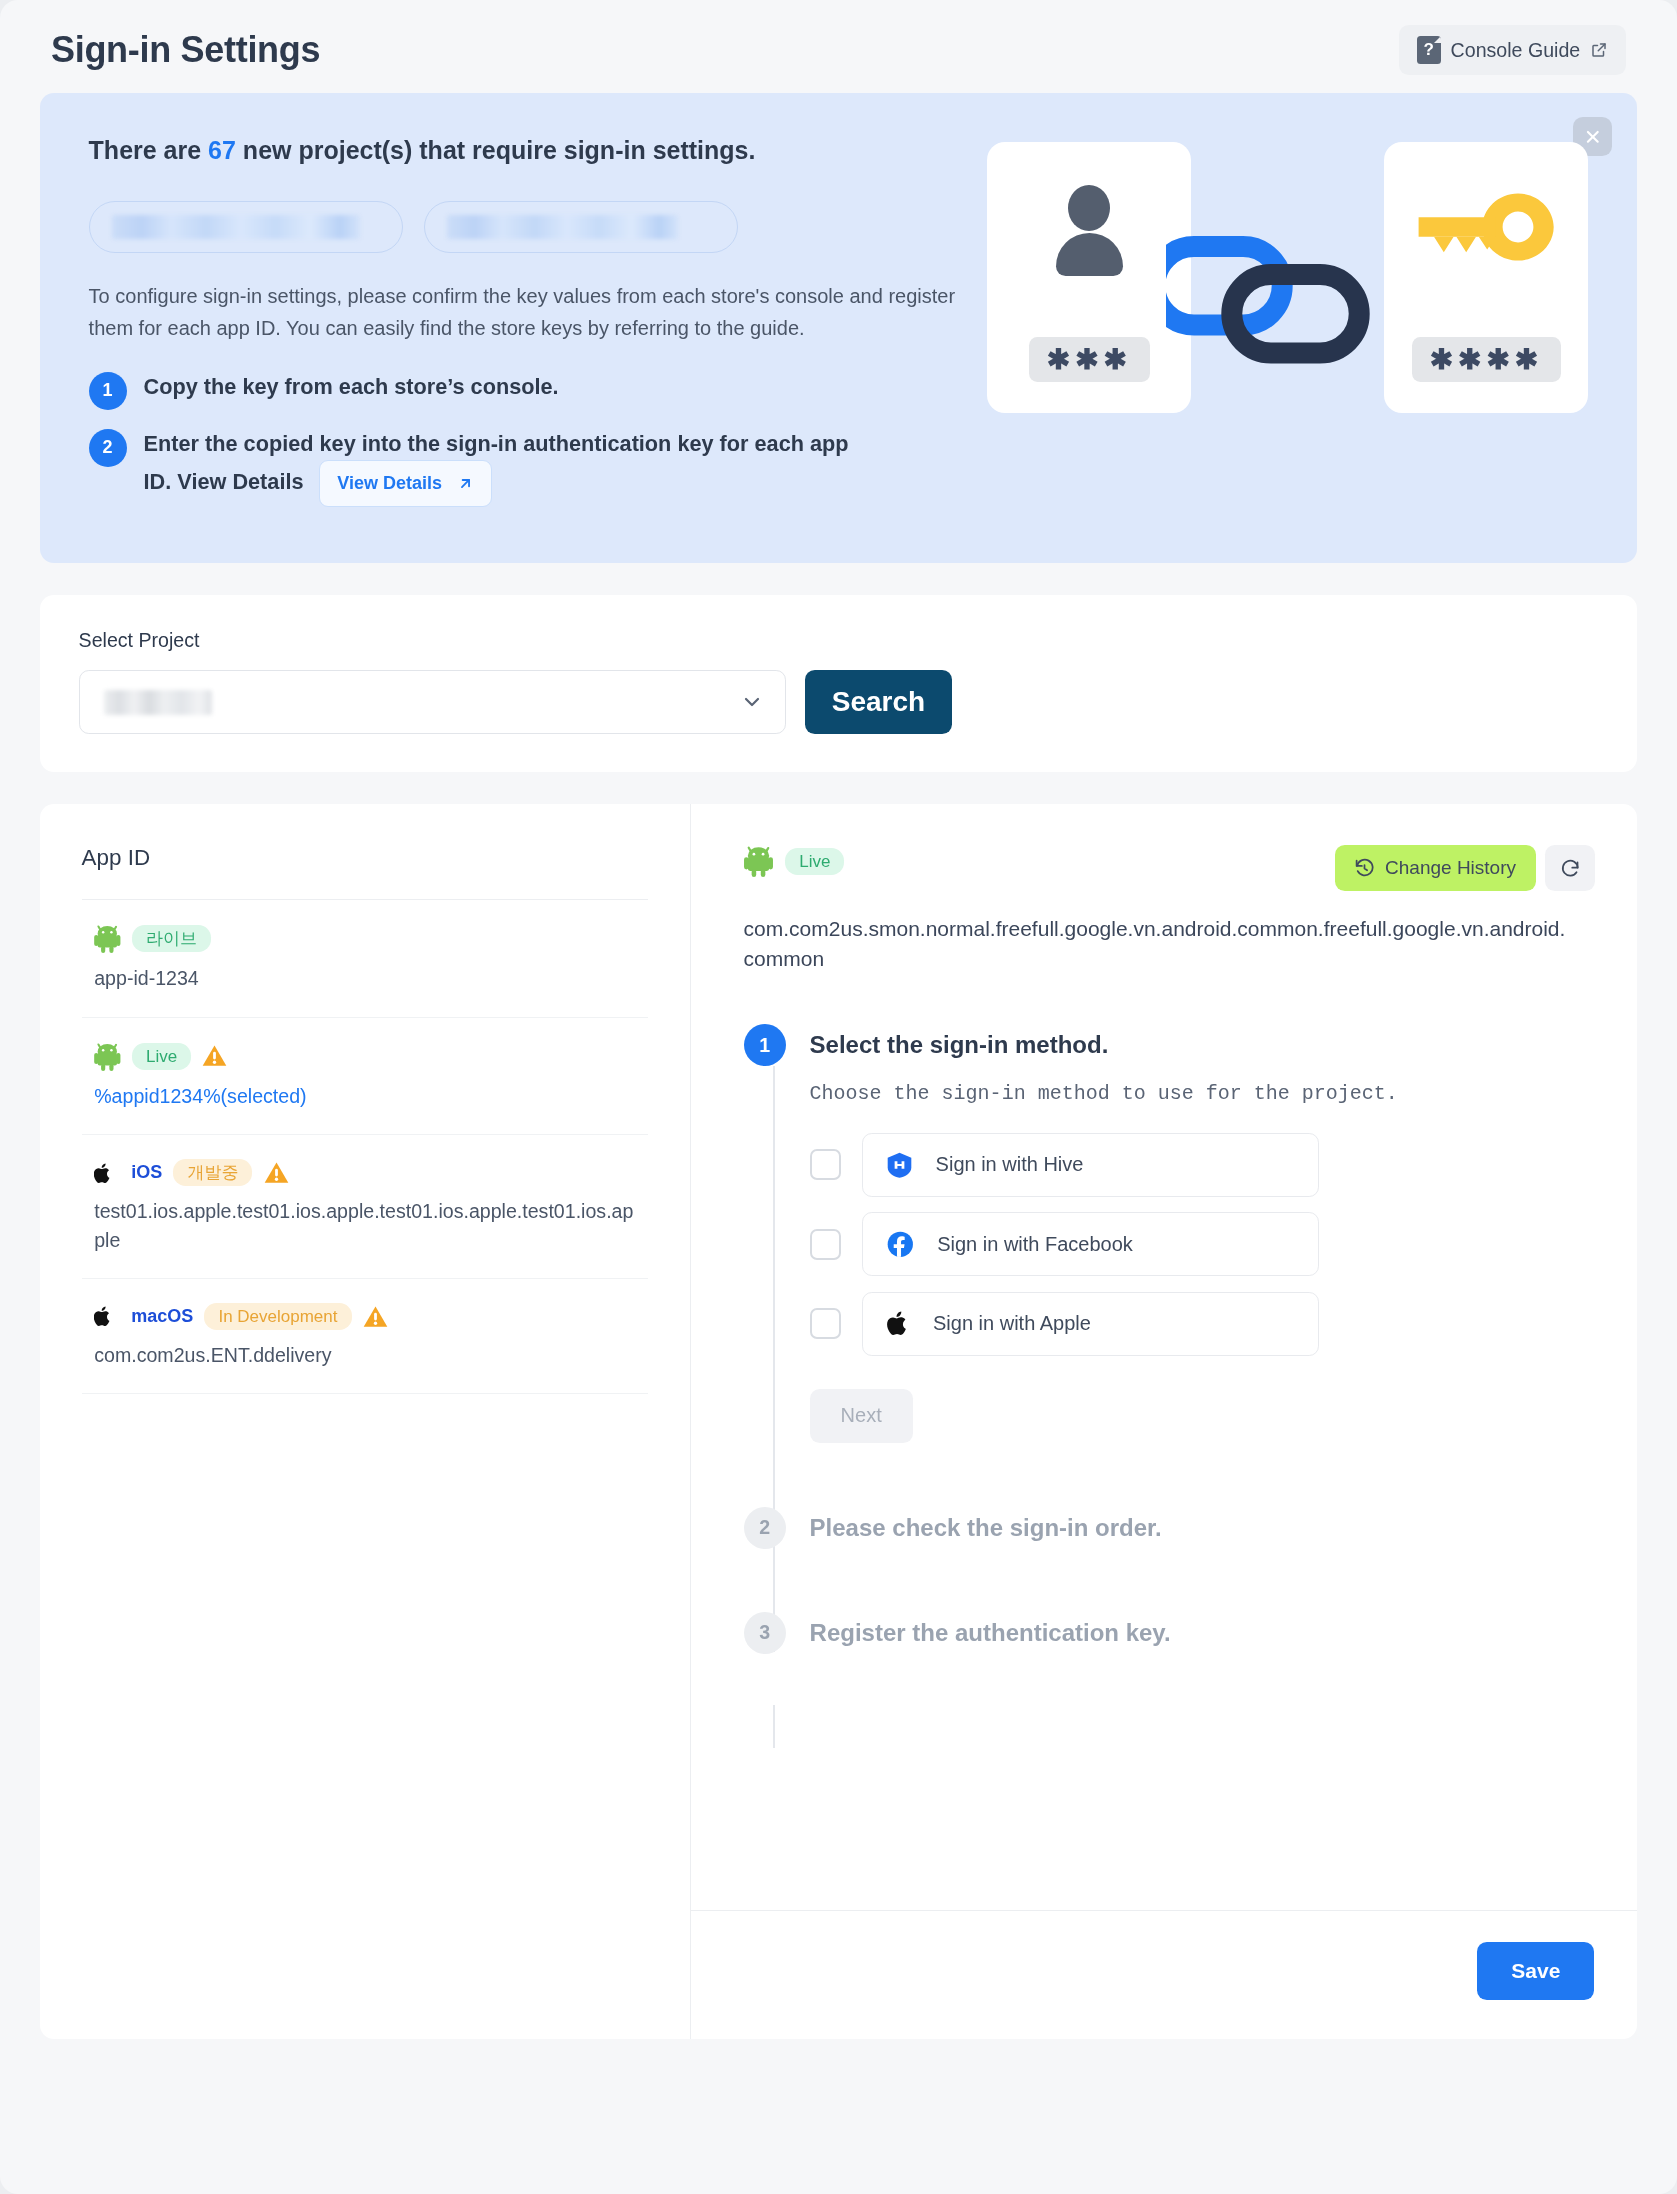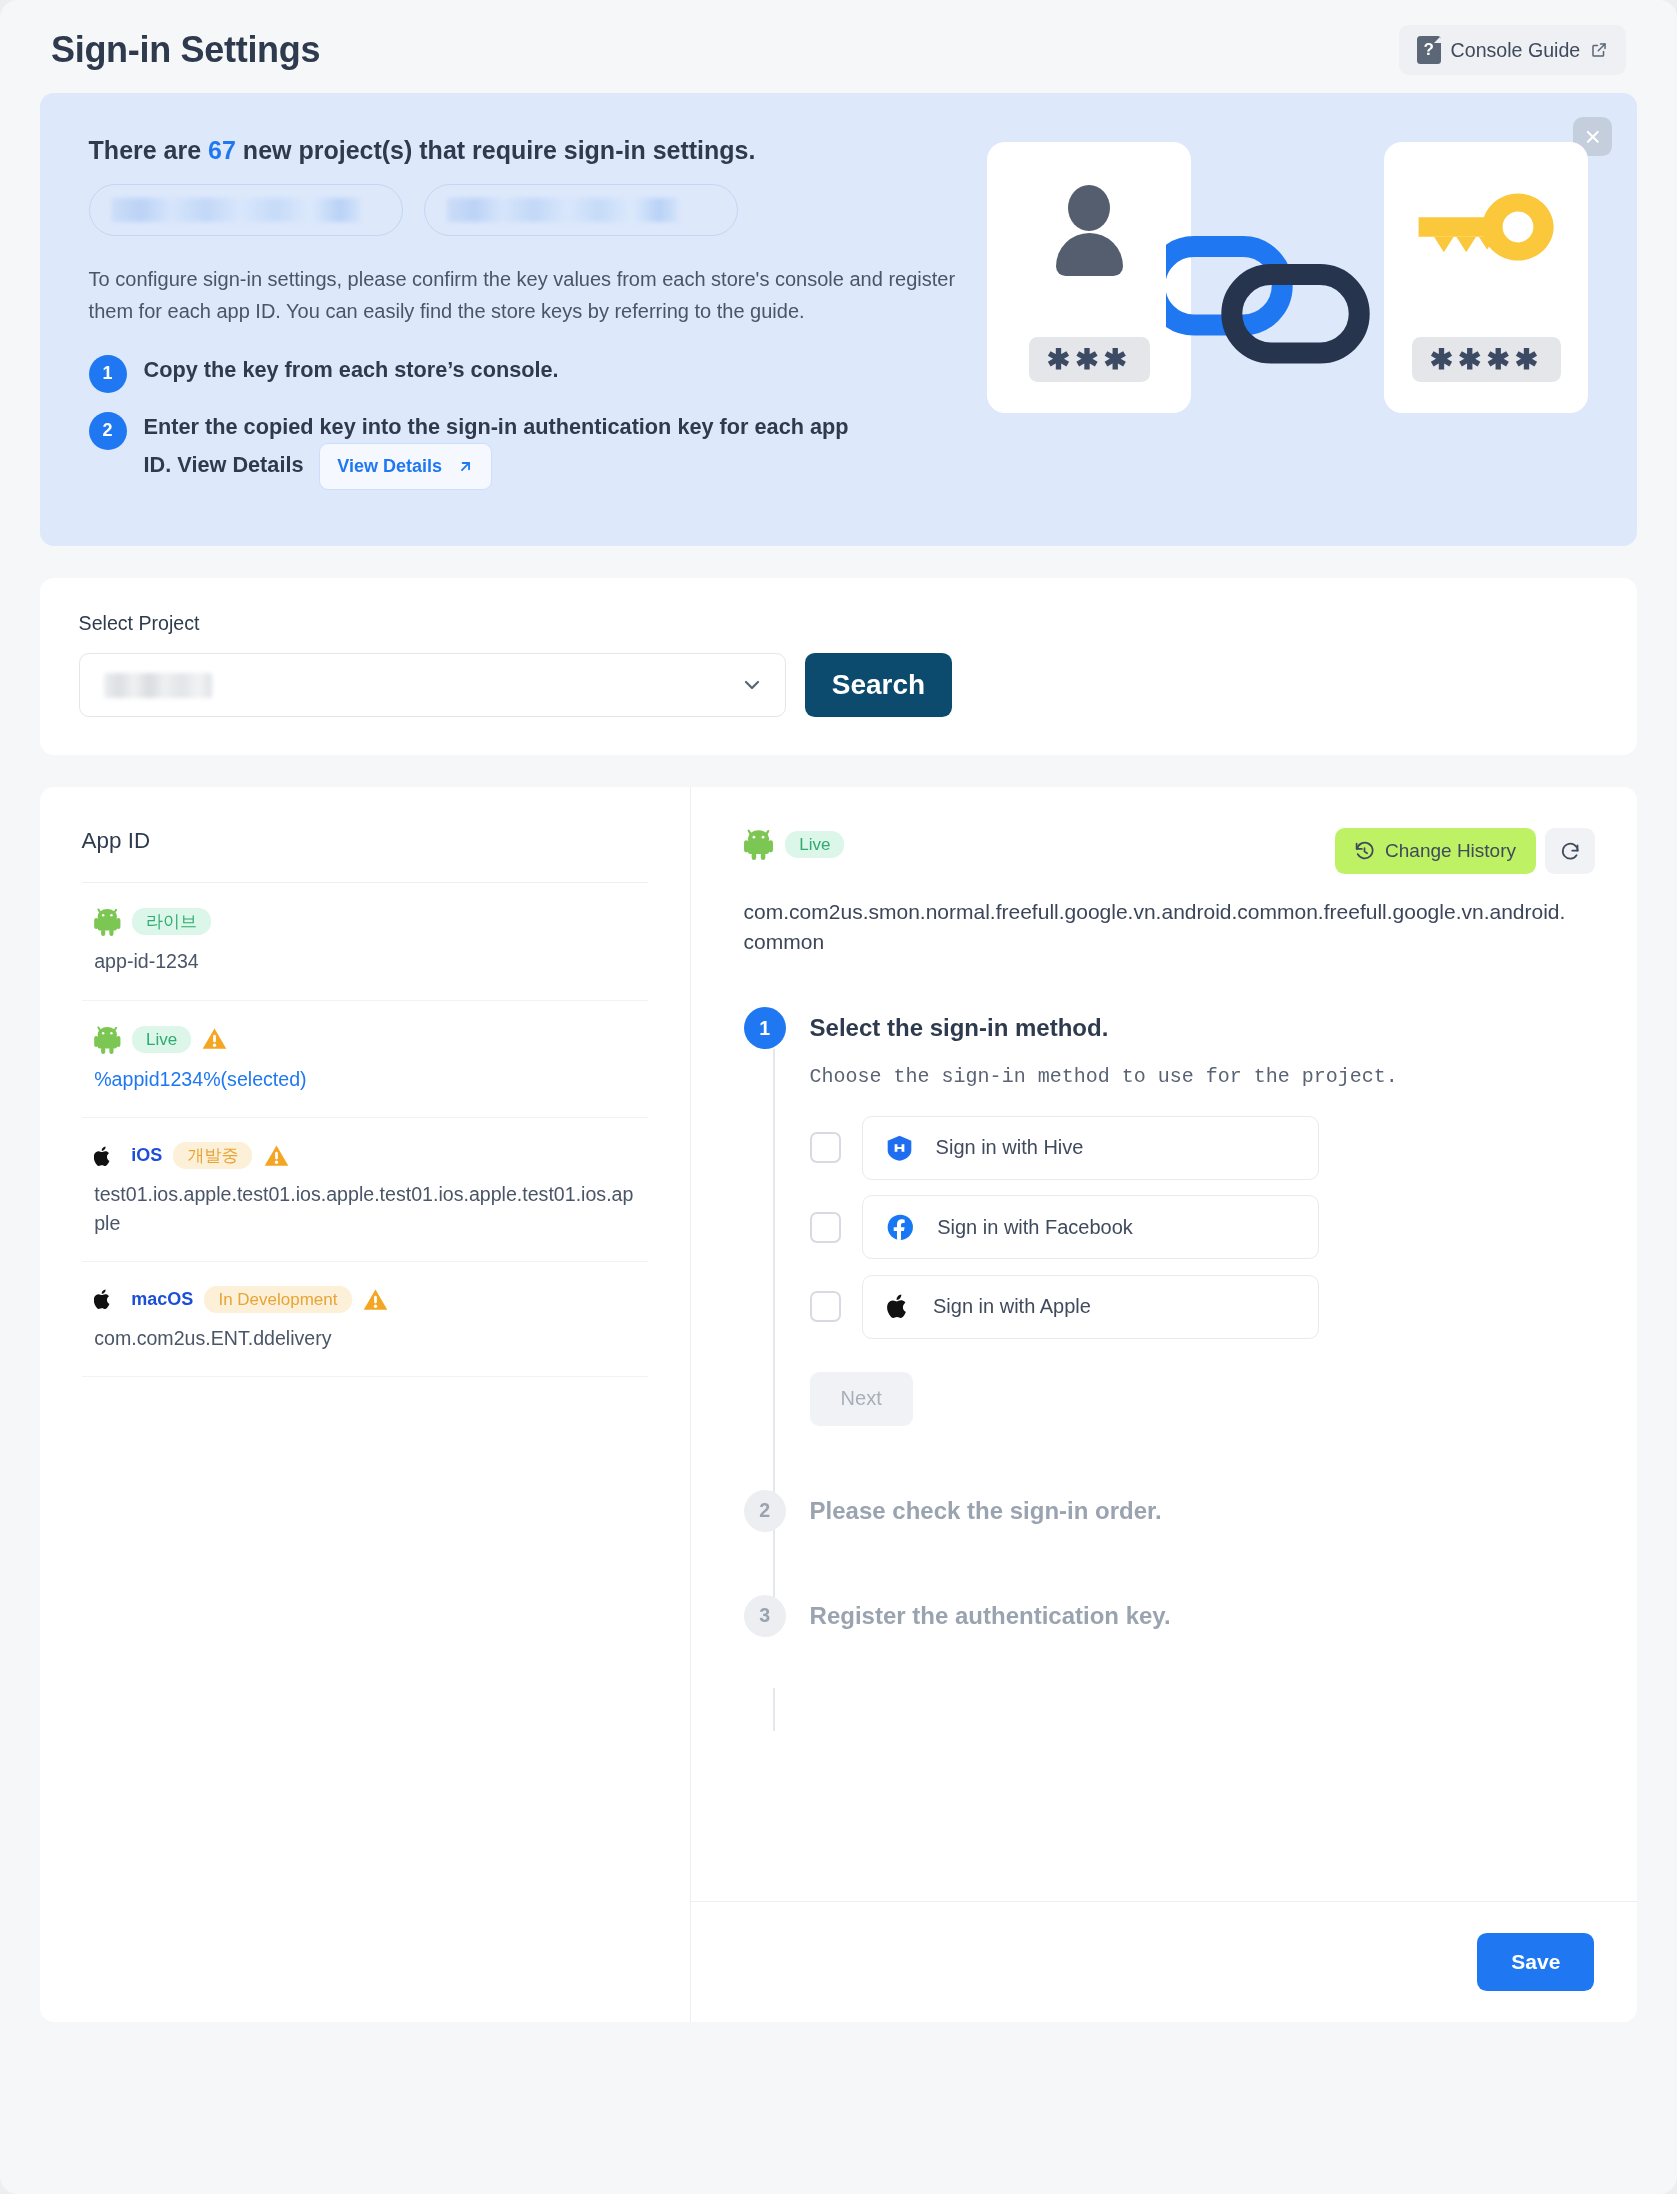--- a/index.html
+++ b/index.html
@@ -90,21 +90,21 @@
     border: none;
     cursor: pointer;
     display: flex; align-items: center; justify-content: center;
   }
   .banner-close svg { width: 19.6px; height: 19.6px; }
   .banner-left { max-width: 887px; }
   .banner-headline {
     font-size: 25px;
     font-weight: bold;
     color: #2e3a4d;
-    margin-bottom: 19px;
+    margin-bottom: 36px;
   }
   .banner-headline .count { color: #1f78f2; }
   .chip-row { display: flex; gap: 21px; margin-bottom: 26.6px; }
   .chip {
     width: 314px;
     height: 52px;
     border: 1.4px solid #c3d6f5;
     border-radius: 26px;
     display: flex;
     align-items: center;
@@ -423,21 +423,21 @@
     border-radius: 9.8px;
     color: #a8afba;
     font-size: 20px;
     padding: 15.4px 31px;
     margin-top: 18px;
     cursor: pointer;
     font-family: inherit;
   }
   .footer-bar {
     position: absolute;
-    left: 0; right: 0; bottom: 0;
+    left: 0; right: 0; bottom: 8px;
     border-top: 1.4px solid #eceef1;
     padding: 31px 43px;
     display: flex;
     justify-content: flex-end;
   }
   .save-btn {
     background: #1f78f2;
     color: #fff;
     border: none;
     border-radius: 9.8px;

